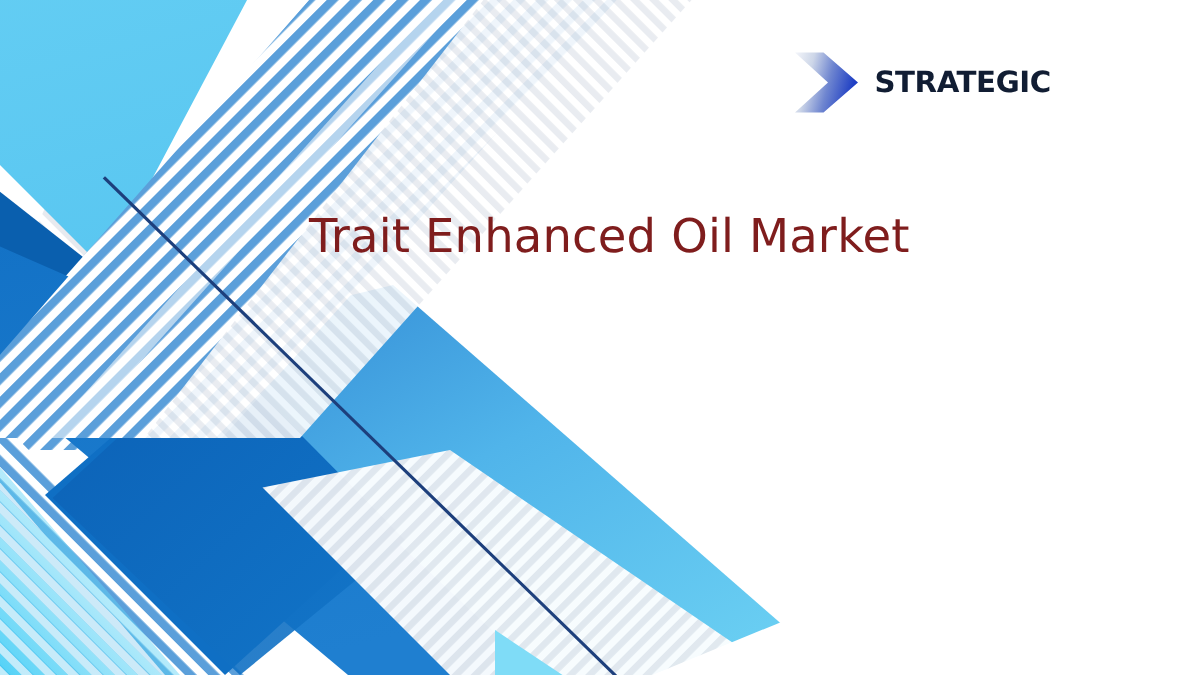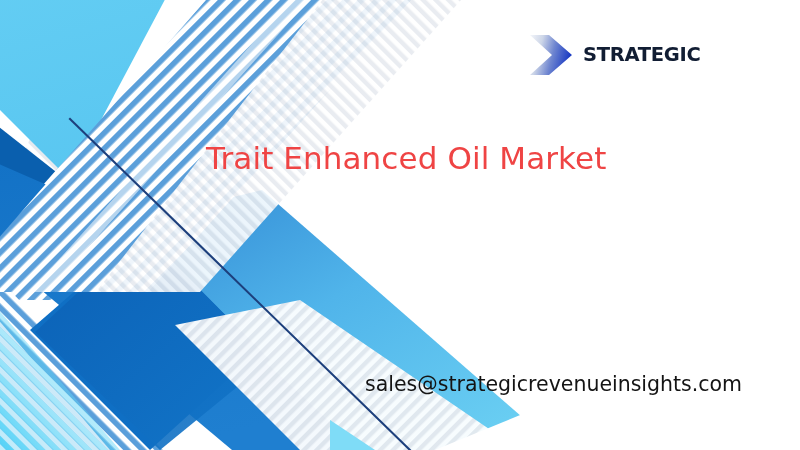--- a/index.html
+++ b/index.html
@@ -74,21 +74,21 @@
   }
 
   
   .title {
     position: absolute;
     left: 206px;
     top: 140px;
     font-family: "DejaVu Sans", "Liberation Sans", sans-serif;
     font-size: 31px;
     font-weight: normal;
-    color: #ef4444;
+    color: #7f1d1d;
     letter-spacing: 0.1px;
     white-space: nowrap;
   }
 
   
   .email {
     position: absolute;
     left: 365px;
     top: 372px;
     font-family: "DejaVu Sans", "Liberation Sans", sans-serif;
@@ -233,15 +233,14 @@
         <path d="M3,3 L22,3 L45,23 L22,43 L3,43 L25,23 Z" fill="url(#chevGrad)"></path>
       </svg>
     </div>
     <div class="logo-text">
       <div class="logo-line1">STRATEGIC</div>
     </div>
   </div>
 
   <div class="title">Trait Enhanced Oil Market</div>
 
-  <div class="email">sales@strategicrevenueinsights.com</div>
 
 </div>
 
 </body></html>

